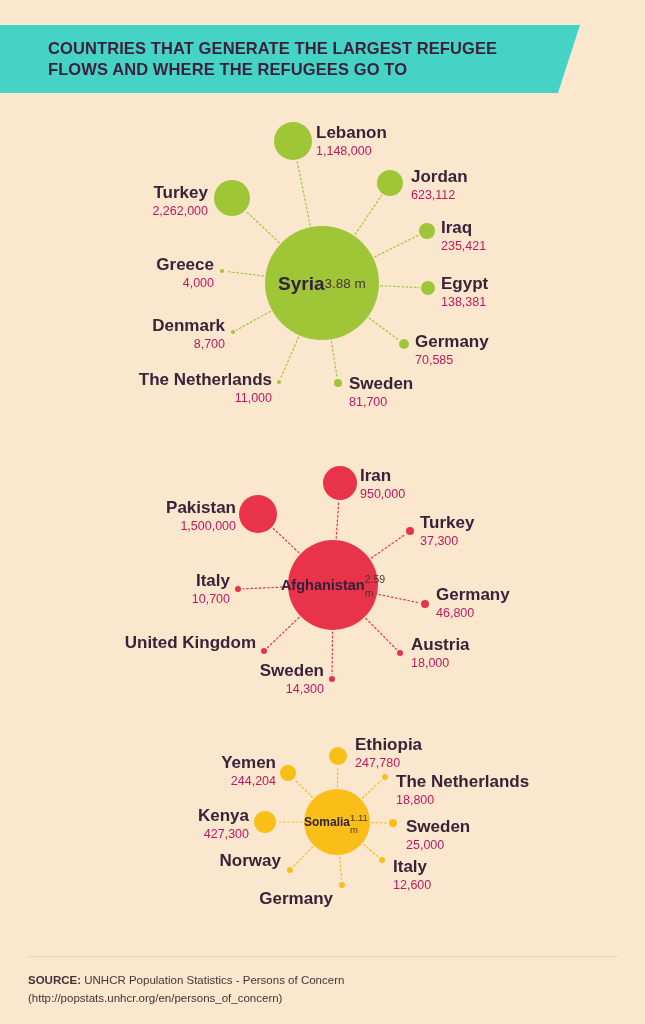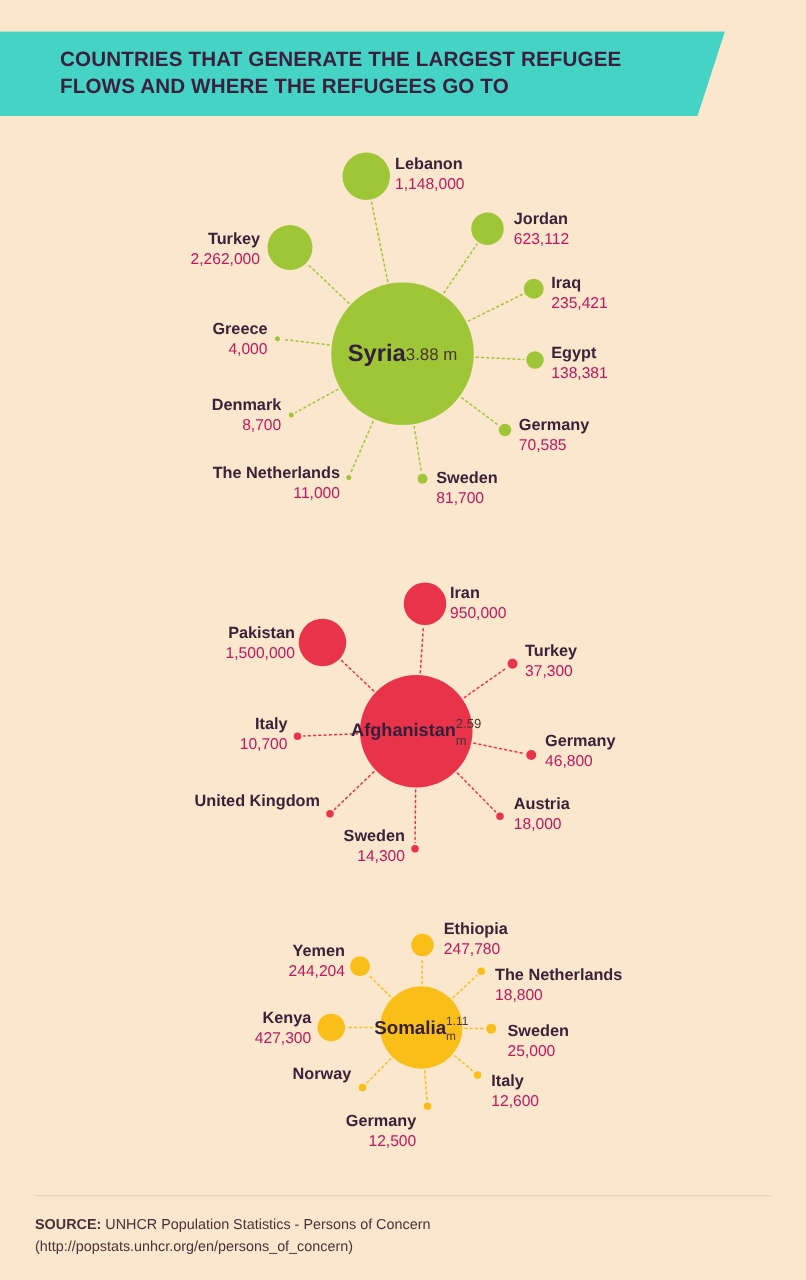--- a/index.html
+++ b/index.html
@@ -63,32 +63,32 @@
   }
   .hub-value {
     color: #4A3430;
     line-height: 1.25;
     margin-top: 3px;
   }
   .hub-syria .hub-name { font-size: 19px; }
   .hub-syria .hub-value { font-size: 13.5px; }
   .hub-afg .hub-name { font-size: 14.5px; }
   .hub-afg .hub-value { font-size: 10.5px; }
-  .hub-som .hub-name { font-size: 15px; }
+  .hub-som .hub-name { font-size: 12px; }
   .hub-som .hub-value { font-size: 9.5px; }
 
   .label {
     position: absolute;
     line-height: 1.2;
     white-space: nowrap;
   }
   .label .l-name {
     display: block;
     font-weight: bold;
-    font-size: 13px;
+    font-size: 17px;
     color: #3A2238;
   }
   .label .l-val {
     display: block;
     font-size: 12.5px;
     color: #be185d;
     margin-top: 1px;
   }
   .label.right { text-align: left; }
   .label.left  { text-align: right; }
@@ -284,21 +284,20 @@
         <span class="l-val">25,000</span>
       </div>
       <div class="bubble" style="left: 382px; top: 860px; width: 6px; height: 6px; background: rgb(249, 190, 24);"></div>
       <div class="label right" style="top: 857px; left: 393px;">
         <span class="l-name">Italy</span>
         <span class="l-val">12,600</span>
       </div>
       <div class="bubble" style="left: 342px; top: 885px; width: 6px; height: 6px; background: rgb(249, 190, 24);"></div>
       <div class="label left" style="top: 889px; left: 0px; width: 333px;">
         <span class="l-name">Germany</span>
-        <span class="l-val">12,500</span>
       </div>
       <div class="bubble" style="left: 290px; top: 870px; width: 6px; height: 6px; background: rgb(249, 190, 24);"></div>
       <div class="label left" style="top: 851px; left: 0px; width: 281px;">
         <span class="l-name">Norway</span>
       </div>
     </div>
   </div>
 
 <div id="footer-rule"></div>
 <div id="footer">

